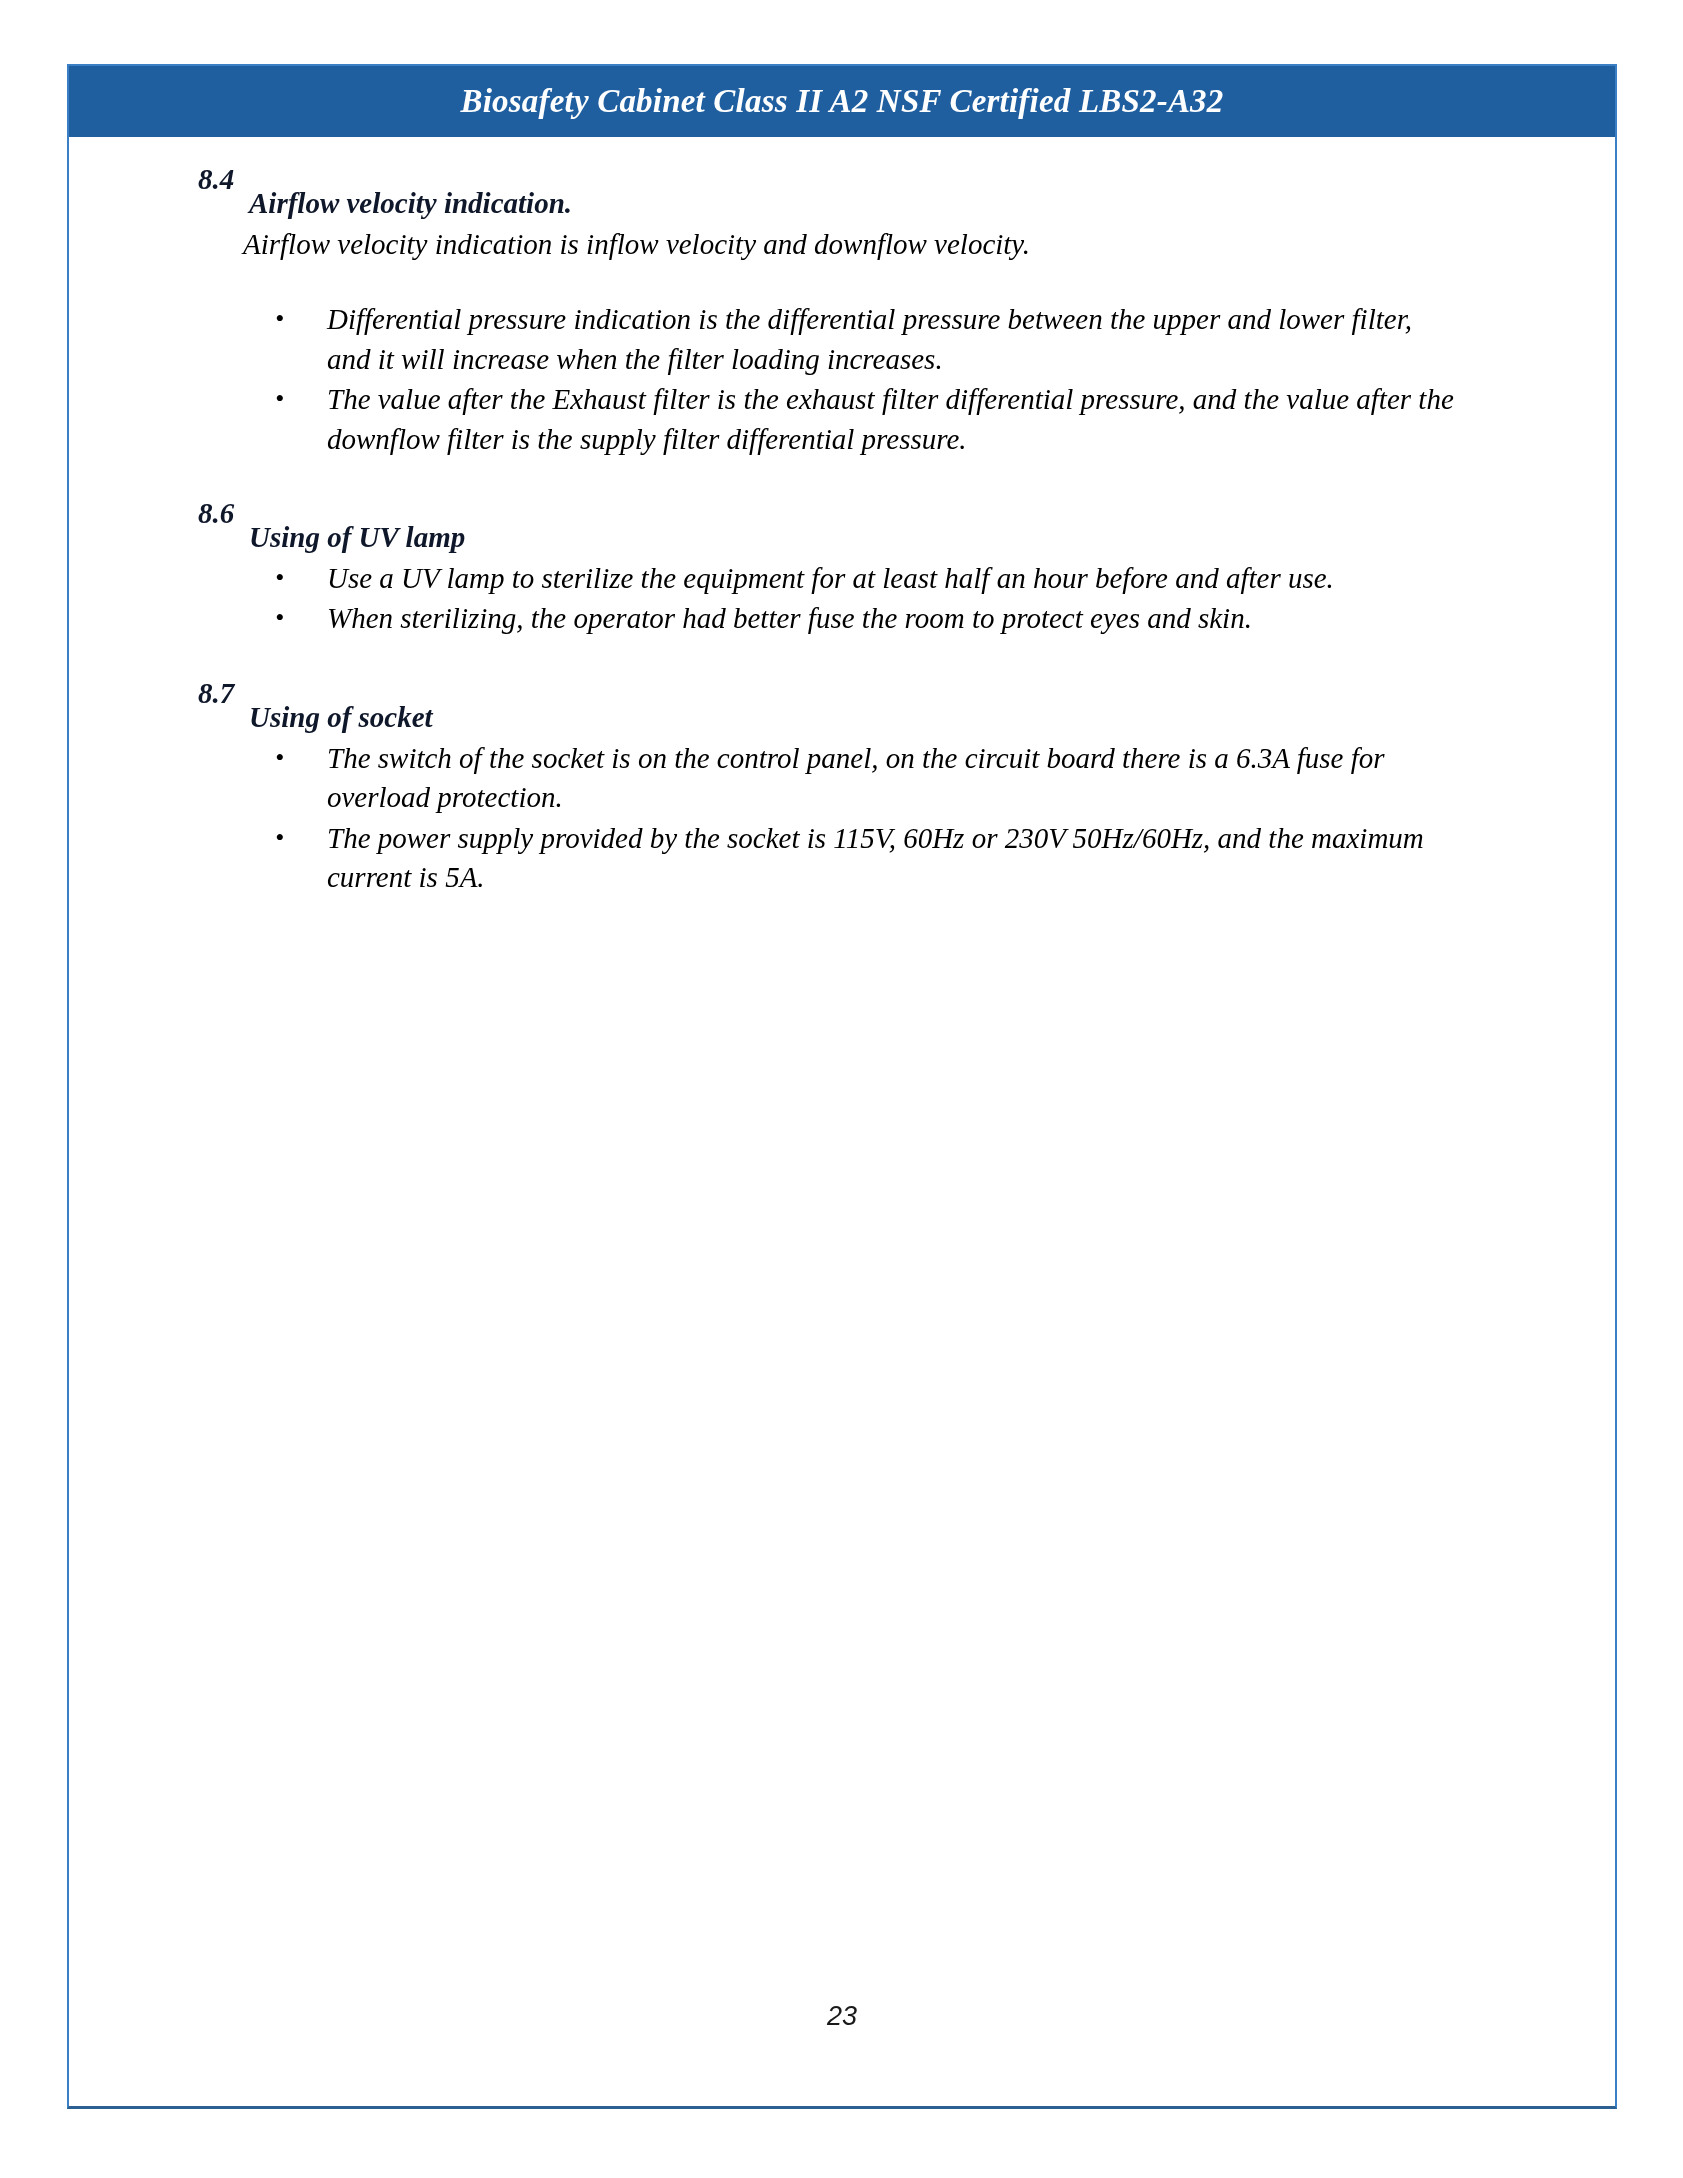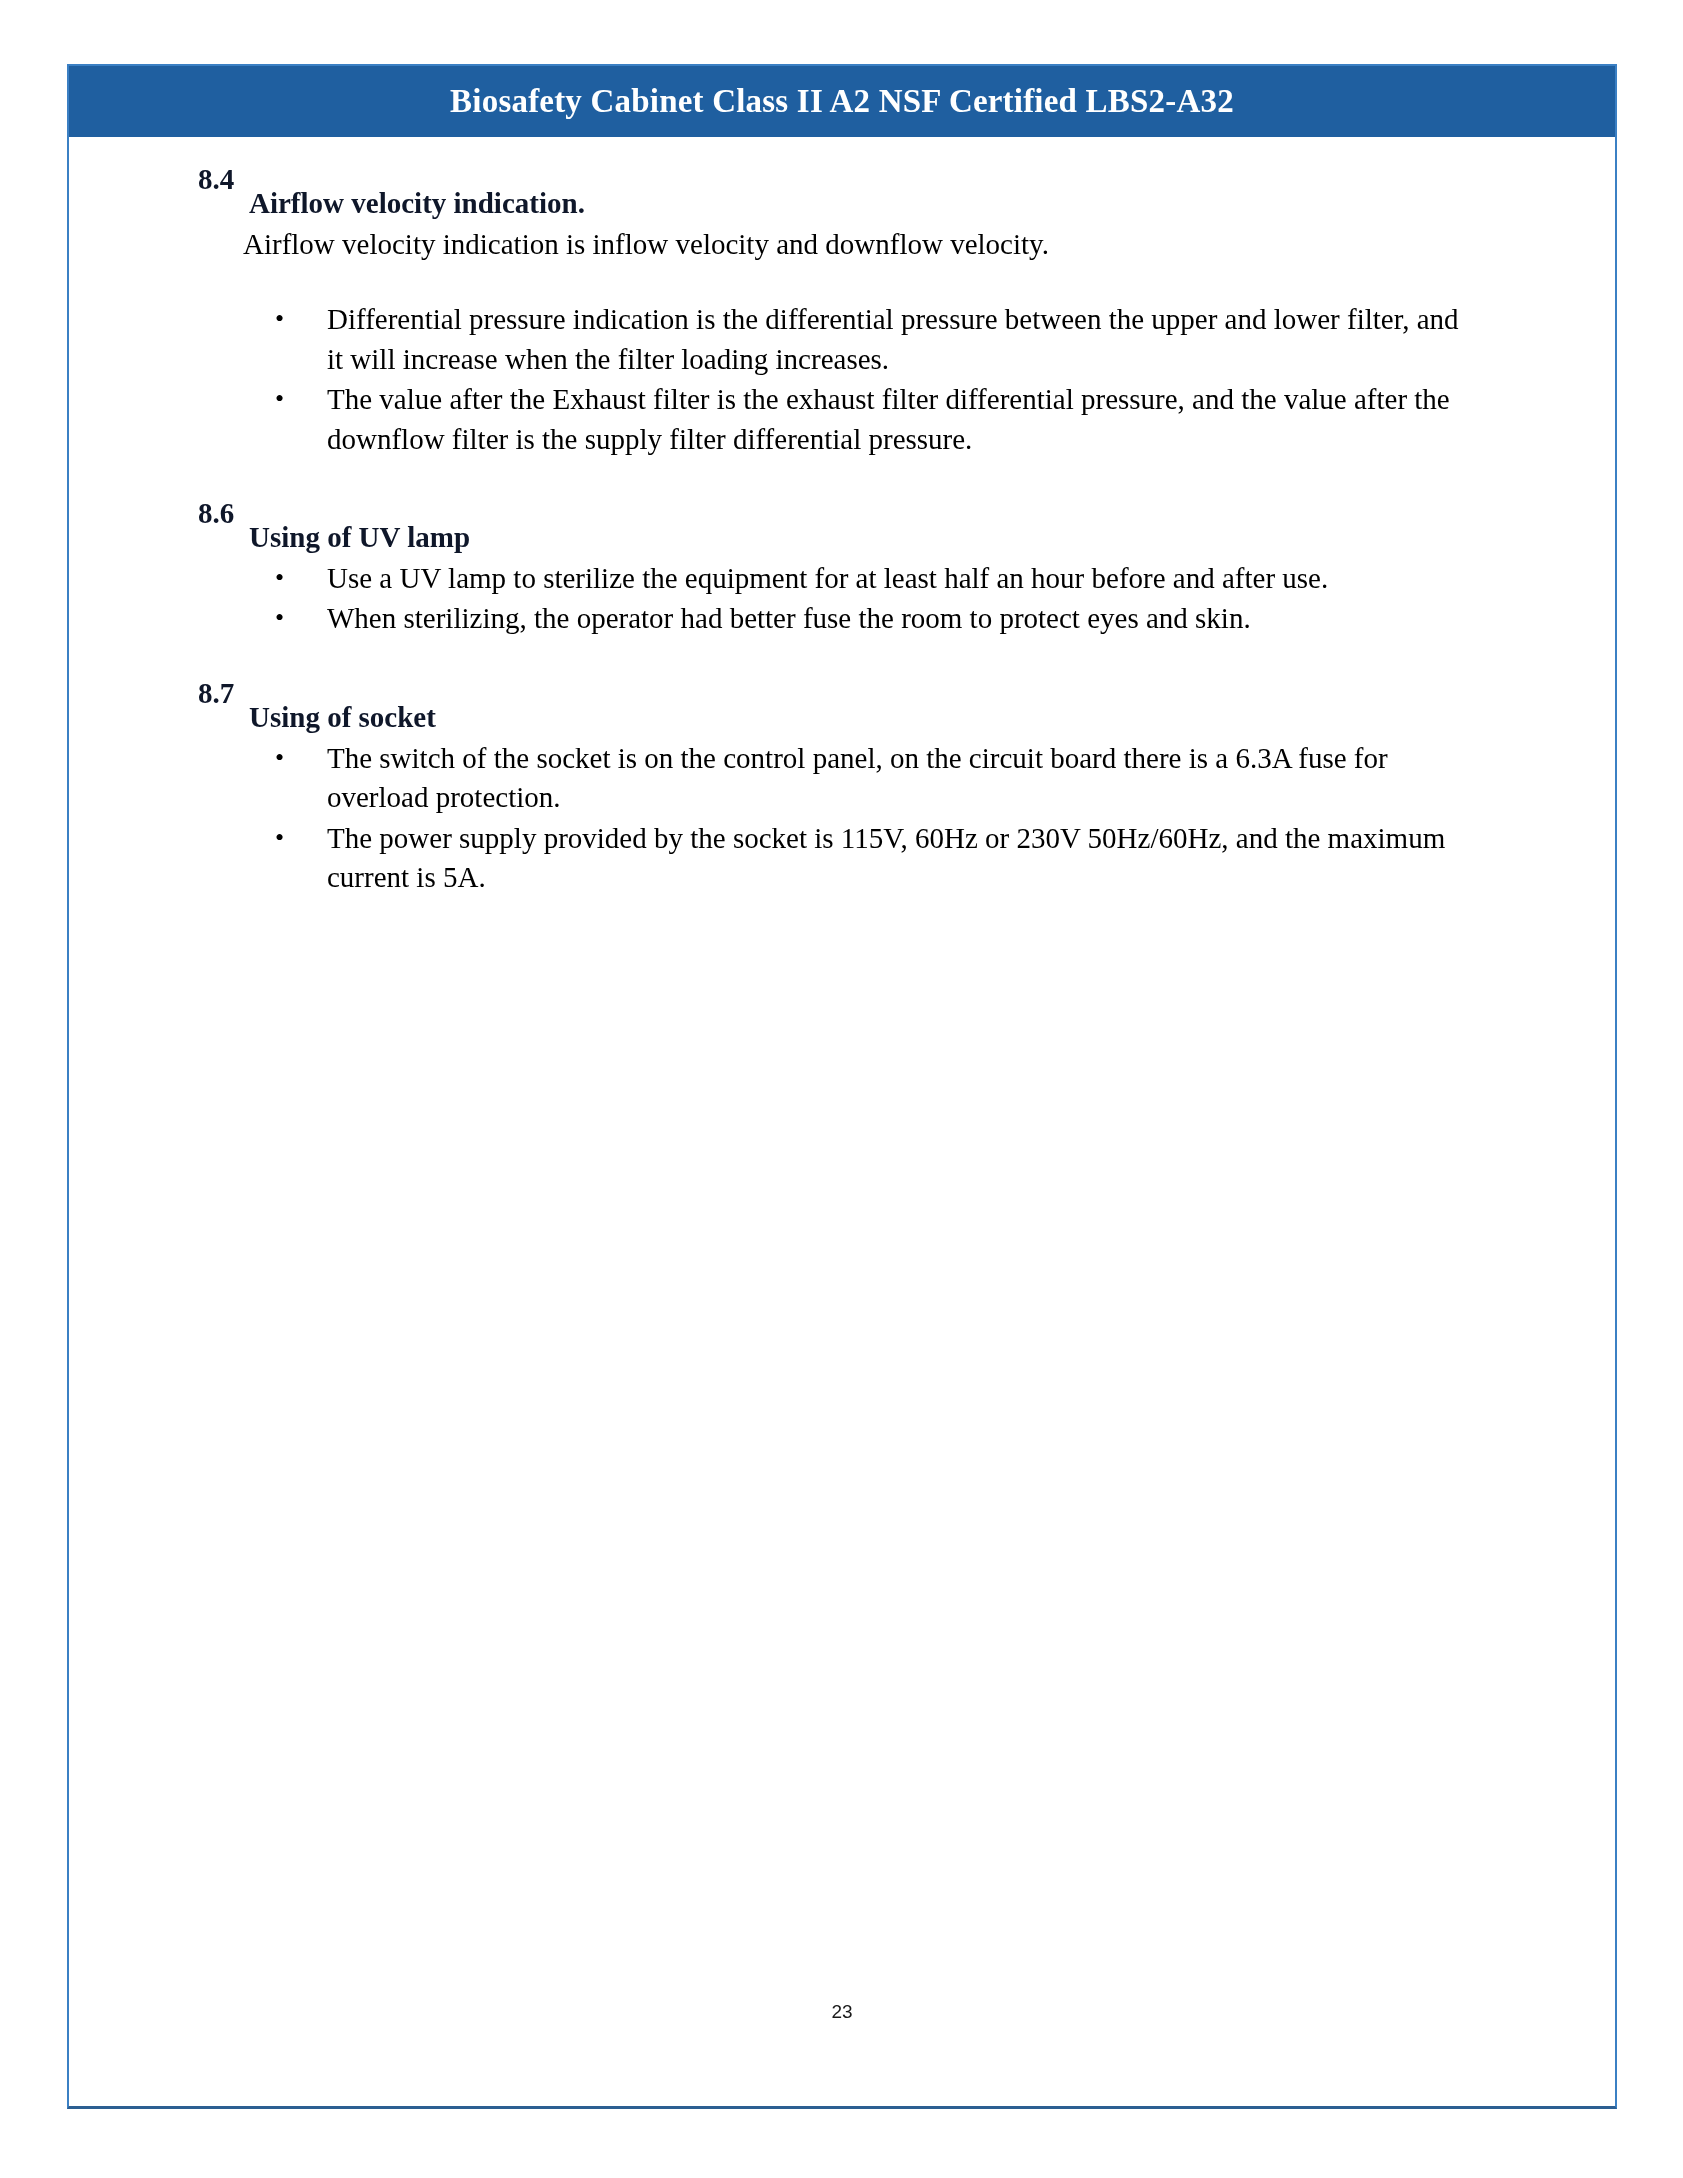--- a/index.html
+++ b/index.html
@@ -13,20 +13,21 @@
     font-family: "Liberation Serif", "DejaVu Serif", serif;
     -webkit-font-smoothing: antialiased;
   }
 
   .page-canvas {
     position: relative;
     width: 1683px;
     height: 2178px;
     background: #ffffff;
     overflow: hidden;
+    font-style: italic;
   }
 
   
   .page-frame {
     position: absolute;
     left: 67px;
     top: 64px;
     width: 1550px;
     height: 2045px;
     border: 2px solid #3b80c4;
@@ -123,21 +124,21 @@
   .gap-after-section { height: 34px; }
 
   
   .page-number {
     position: absolute;
     left: 0;
     right: 0;
     top: 1935px;
     text-align: center;
     font-family: "Liberation Sans", "DejaVu Sans", sans-serif;
-    font-size: 19px;
+    font-size: 27px;
     color: #1a1a1a;
   }
 </style>
 </head>
 <body>
 
 <div class="page-canvas">
 
   <div class="page-frame">
 

